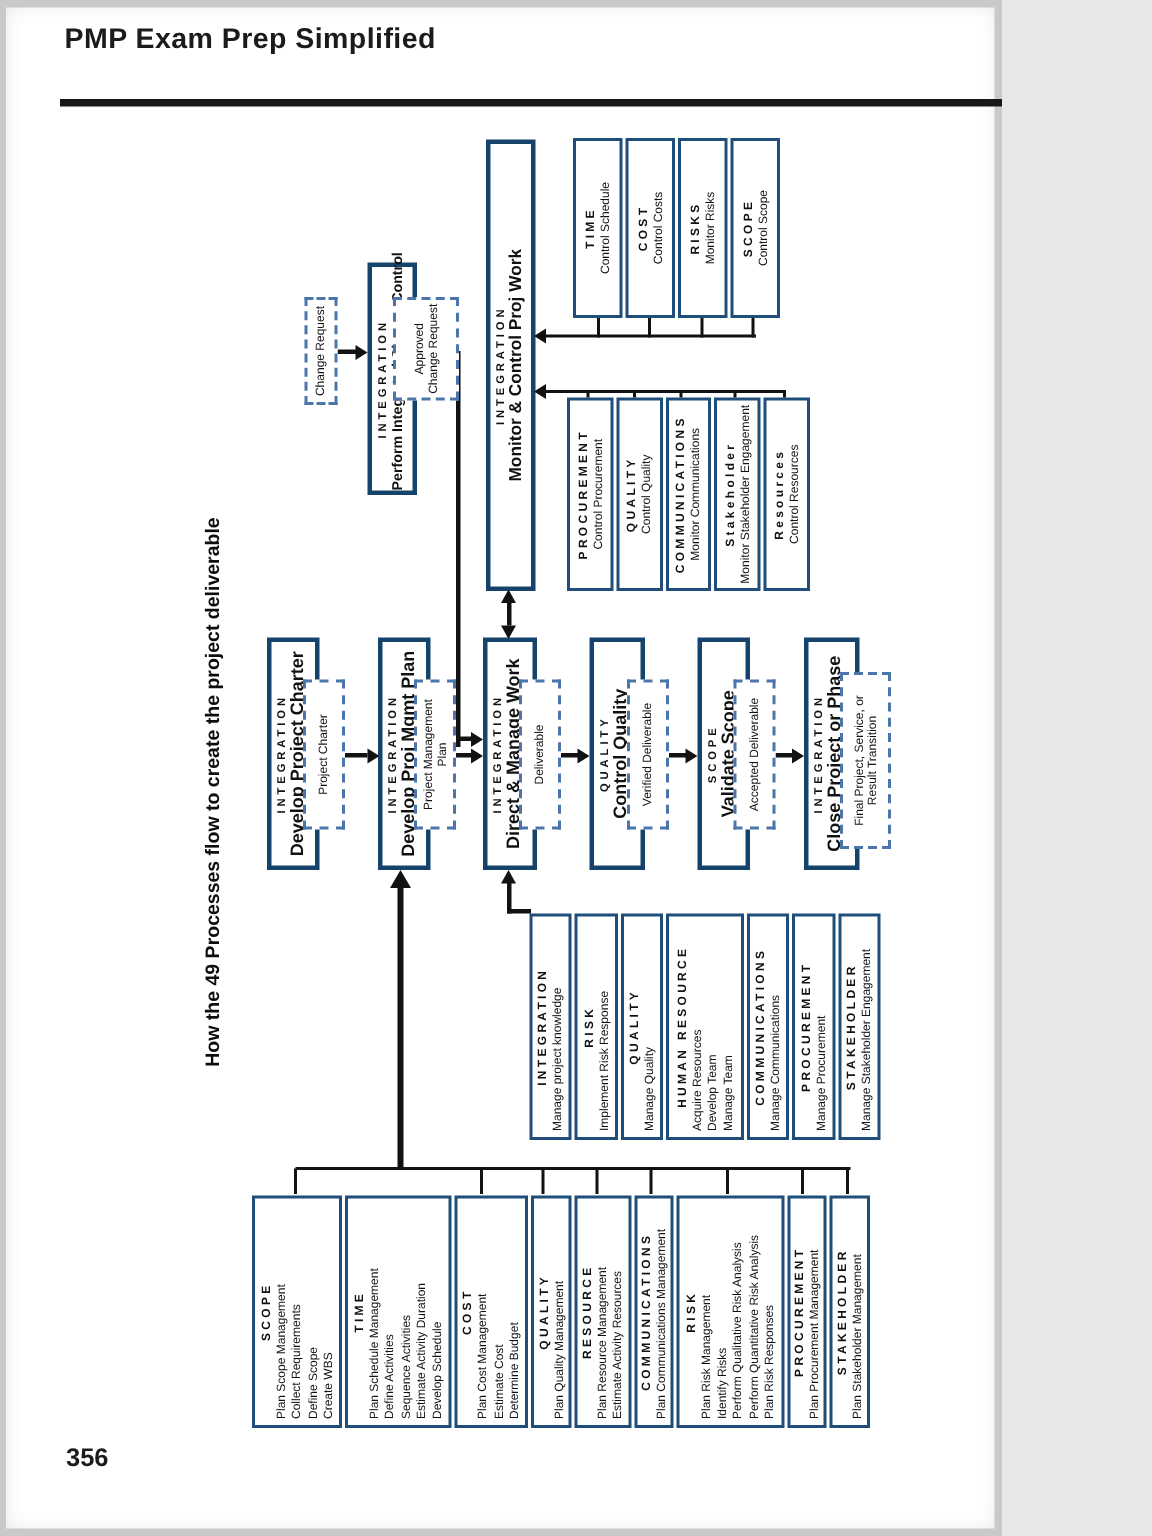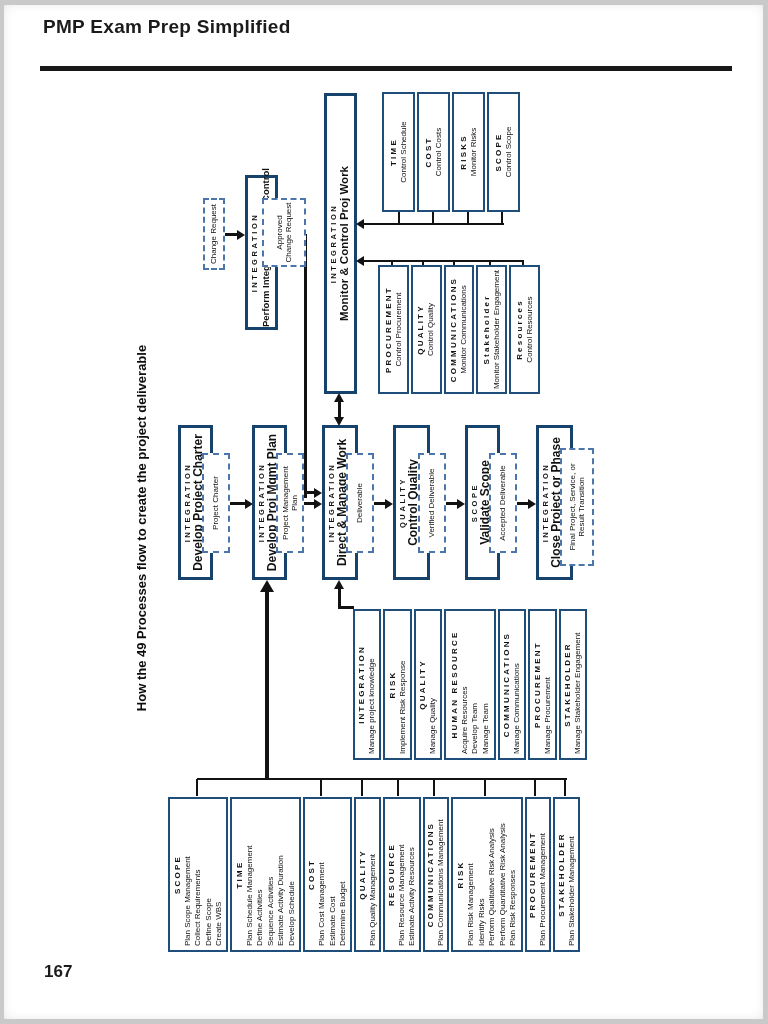--- a/index.html
+++ b/index.html
@@ -1,16 +1,16 @@
 <!DOCTYPE html>
 <html><head>
 <meta charset="utf-8">
 <style>
   html,body{margin:0;padding:0;background:#e8e8e8;}
-  .sheet{position:relative;width:768px;height:1024px;background:#ffffff;overflow:hidden;
+  .sheet{position:relative;width:668px;height:1024px;background:#ffffff;overflow:hidden;
          font-family:"Liberation Sans",sans-serif;color:#111;
          box-shadow:inset 0 0 14px rgba(0,0,0,.18);}
   .edge{position:absolute;background:#c9c9c9;}
   .hdr{position:absolute;left:43px;top:16px;font-size:19px;font-weight:bold;letter-spacing:.3px;color:#1b1b1b;}
   .rule{position:absolute;left:40px;top:66px;width:692px;height:5px;background:#181818;}
   .pageno{position:absolute;left:44px;top:962px;font-size:17px;font-weight:bold;color:#1b1b1b;}
 
   
   .rot-wrap{position:absolute;left:128px;top:88px;width:480px;height:880px;}
   .canvas{position:absolute;left:50%;top:50%;width:880px;height:480px;
@@ -48,21 +48,21 @@
 <body>
 
 <div class="sheet">
   <div class="edge" style="left:0;top:0;width:768px;height:5px;"></div>
   <div class="edge" style="left:0;top:0;width:4px;height:1024px;"></div>
   <div class="edge" style="right:0;top:0;width:5px;height:1024px;"></div>
   <div class="edge" style="left:0;bottom:0;width:768px;height:5px;"></div>
 
   <div class="hdr">PMP Exam Prep Simplified</div>
   <div class="rule"></div>
-  <div class="pageno">167</div>
+  <div class="pageno">356</div>
 
   <div class="rot-wrap">
     <div class="canvas" id="canvas">
 
       <div class="dg-title">How the 49 Processes flow to create the project deliverable</div>
 
       <div class="grp" style="left:16px;top:40px;width:155px;height:412px;">
           <div class="grp-box" style="flex-grow: 5;">
             <div class="grp-head">SCOPE</div>
             <div class="grp-line">Plan Scope Management</div>

